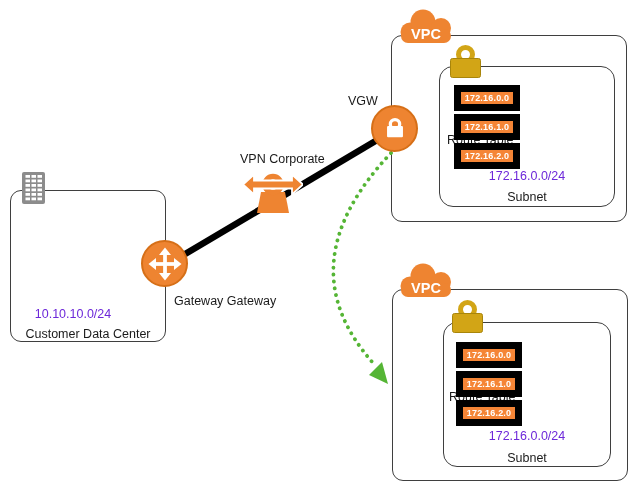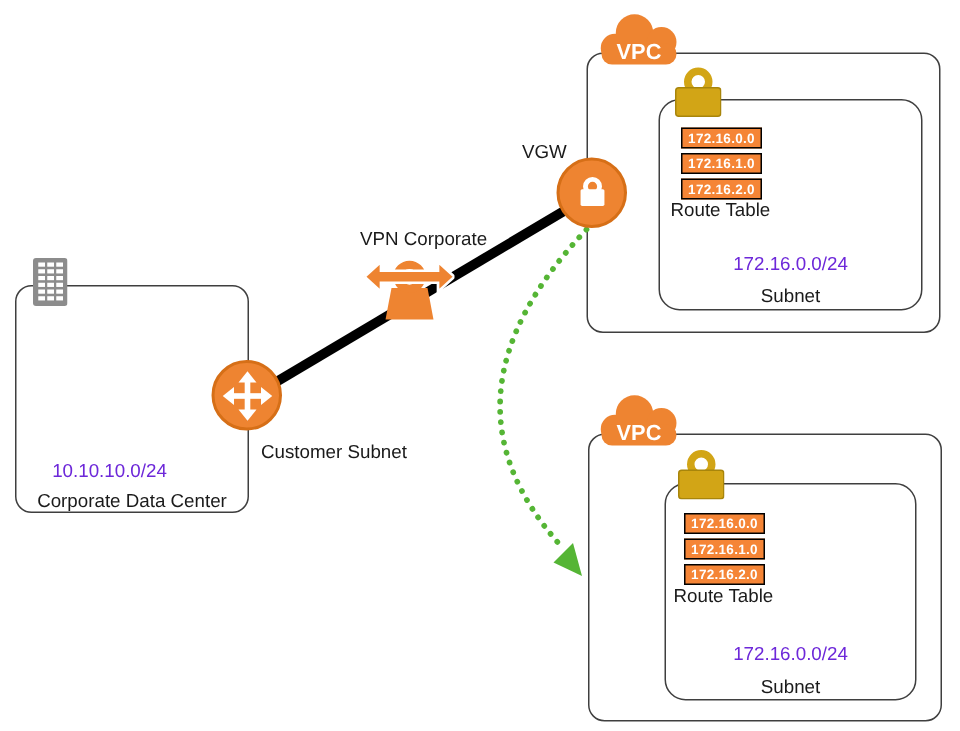--- a/index.html
+++ b/index.html
@@ -24,21 +24,21 @@
   .cidr{color:#6d28d9;}
   
   .gw-circle{
     position:absolute;width:47px;height:47px;border-radius:50%;
     background:#ee8431;border:2px solid #d66f17;box-sizing:border-box;
     display:flex;align-items:center;justify-content:center;z-index:6;
   }
   
   .route-rows{position:absolute;z-index:4;}
   .route-row{
-    width:52px;height:12px;margin-bottom:3px;background:#f58536;border:1px solid #000000;
+    width:52px;height:12px;margin-bottom:3px;background:#f58536;border:7px solid #000000;
     box-sizing:content-box;color:#ffffff;font-size:9px;font-weight:bold;line-height:12px;
     text-align:center;letter-spacing:0.2px;
   } .z3{z-index:3;} .z5{z-index:5;}
 </style>
 </head>
 <body>
 
 <div class="stage">
 
   <svg class="abs z3" width="640" height="487" viewBox="0 0 640 487" style="left:0;top:0;pointer-events:none;">
@@ -67,35 +67,35 @@
       <rect x="3.5" y="21" width="4.5" height="2.8"></rect>
         <rect x="9.5" y="21" width="4.5" height="2.8"></rect>
         <rect x="15.5" y="21" width="4.5" height="2.8"></rect>
       <rect x="3.5" y="25.5" width="4.5" height="2.8"></rect>
         <rect x="9.5" y="25.5" width="4.5" height="2.8"></rect>
         <rect x="15.5" y="25.5" width="4.5" height="2.8"></rect>
     </g>
   </svg>
 
   <div class="lbl lbl-center cidr" style="left:10px;top:307px;width:126px;">10.10.10.0/24</div>
-  <div class="lbl lbl-center" style="left:10px;top:327px;width:156px;">Corporate Data Center</div>
+  <div class="lbl lbl-center" style="left:10px;top:327px;width:156px;">Customer Data Center</div>
 
   <div class="gw-circle" style="left:141px;top:240px;">
     <svg width="36" height="36" viewBox="0 0 48 48">
       <g fill="#ffffff">
         <rect x="21.5" y="10" width="5" height="28"></rect>
         <rect x="10" y="21.5" width="28" height="5"></rect>
         <polygon points="24,2 16,12 32,12"></polygon>
         <polygon points="24,46 16,36 32,36"></polygon>
         <polygon points="2,24 12,16 12,32"></polygon>
         <polygon points="46,24 36,16 36,32"></polygon>
       </g>
     </svg>
   </div>
-  <div class="lbl" style="left:174px;top:294px;">Customer Subnet</div>
+  <div class="lbl" style="left:174px;top:294px;">Gateway Gateway</div>
 
   <div class="lbl" style="left:240px;top:152px;">VPN Corporate</div>
   <svg class="abs z5" style="left:243px;top:169px;" width="60" height="46" viewBox="0 0 60 46">
     <polygon points="18,23 42,23 46,44 14,44" fill="#ee8431"></polygon>
     <circle cx="30" cy="15.5" r="8" fill="none" stroke="#ee8431" stroke-width="5.5"></circle>
     <polygon points="0,15.5 11,5.5 11,11.5 49,11.5 49,5.5 60,15.5 49,25.5 49,19.5 11,19.5 11,25.5" fill="#ee8431" stroke="#ffffff" stroke-width="1.8"></polygon>
   </svg>
 
   <div class="lbl" style="left:348px;top:94px;">VGW</div>
   <div class="gw-circle" style="left:371px;top:105px;">

